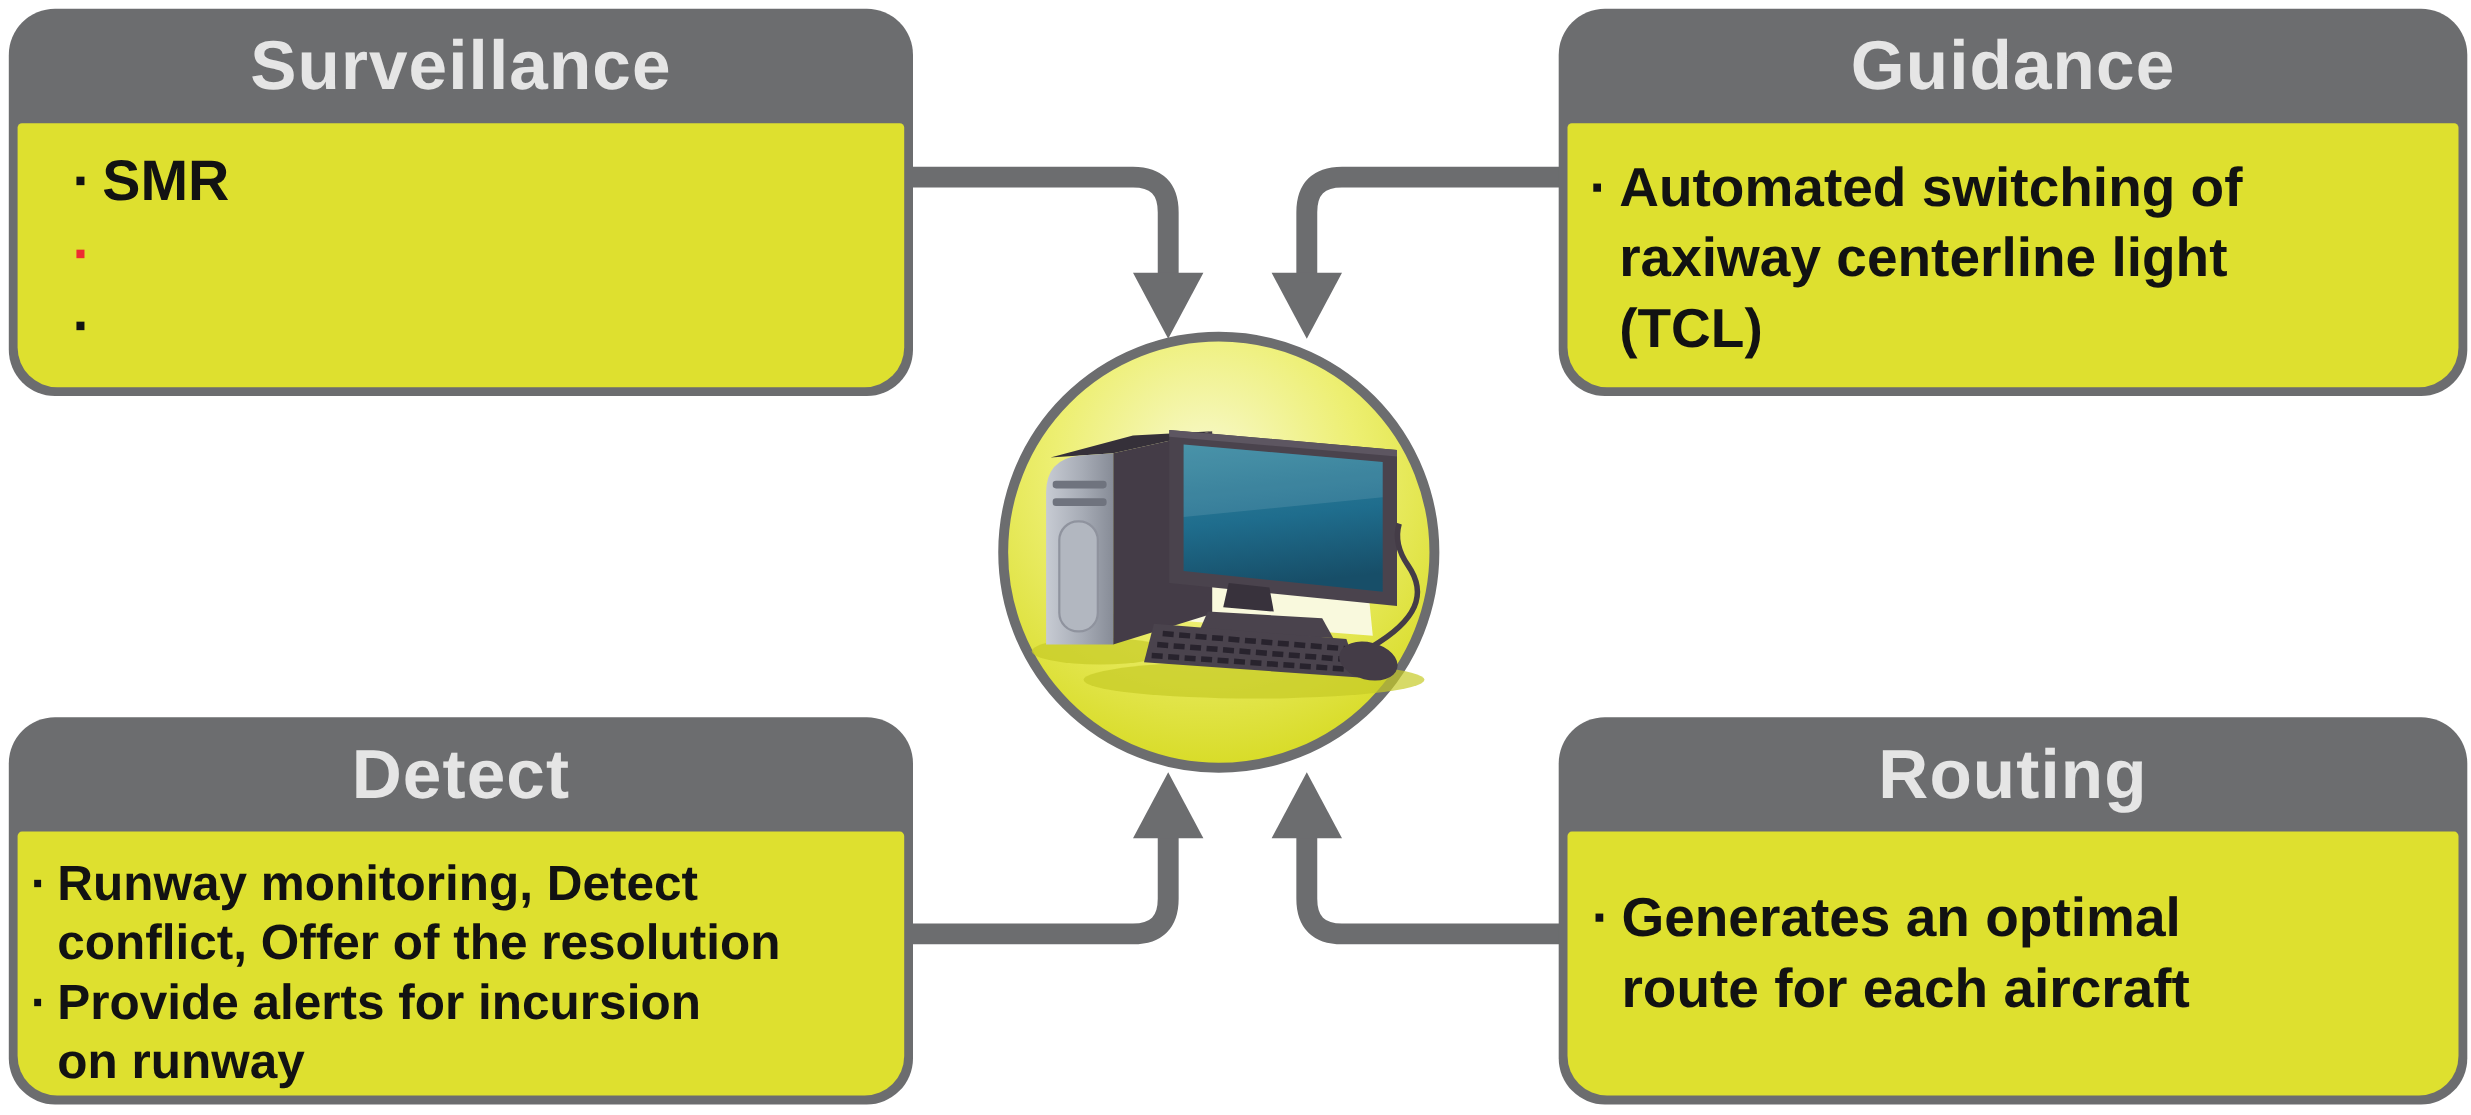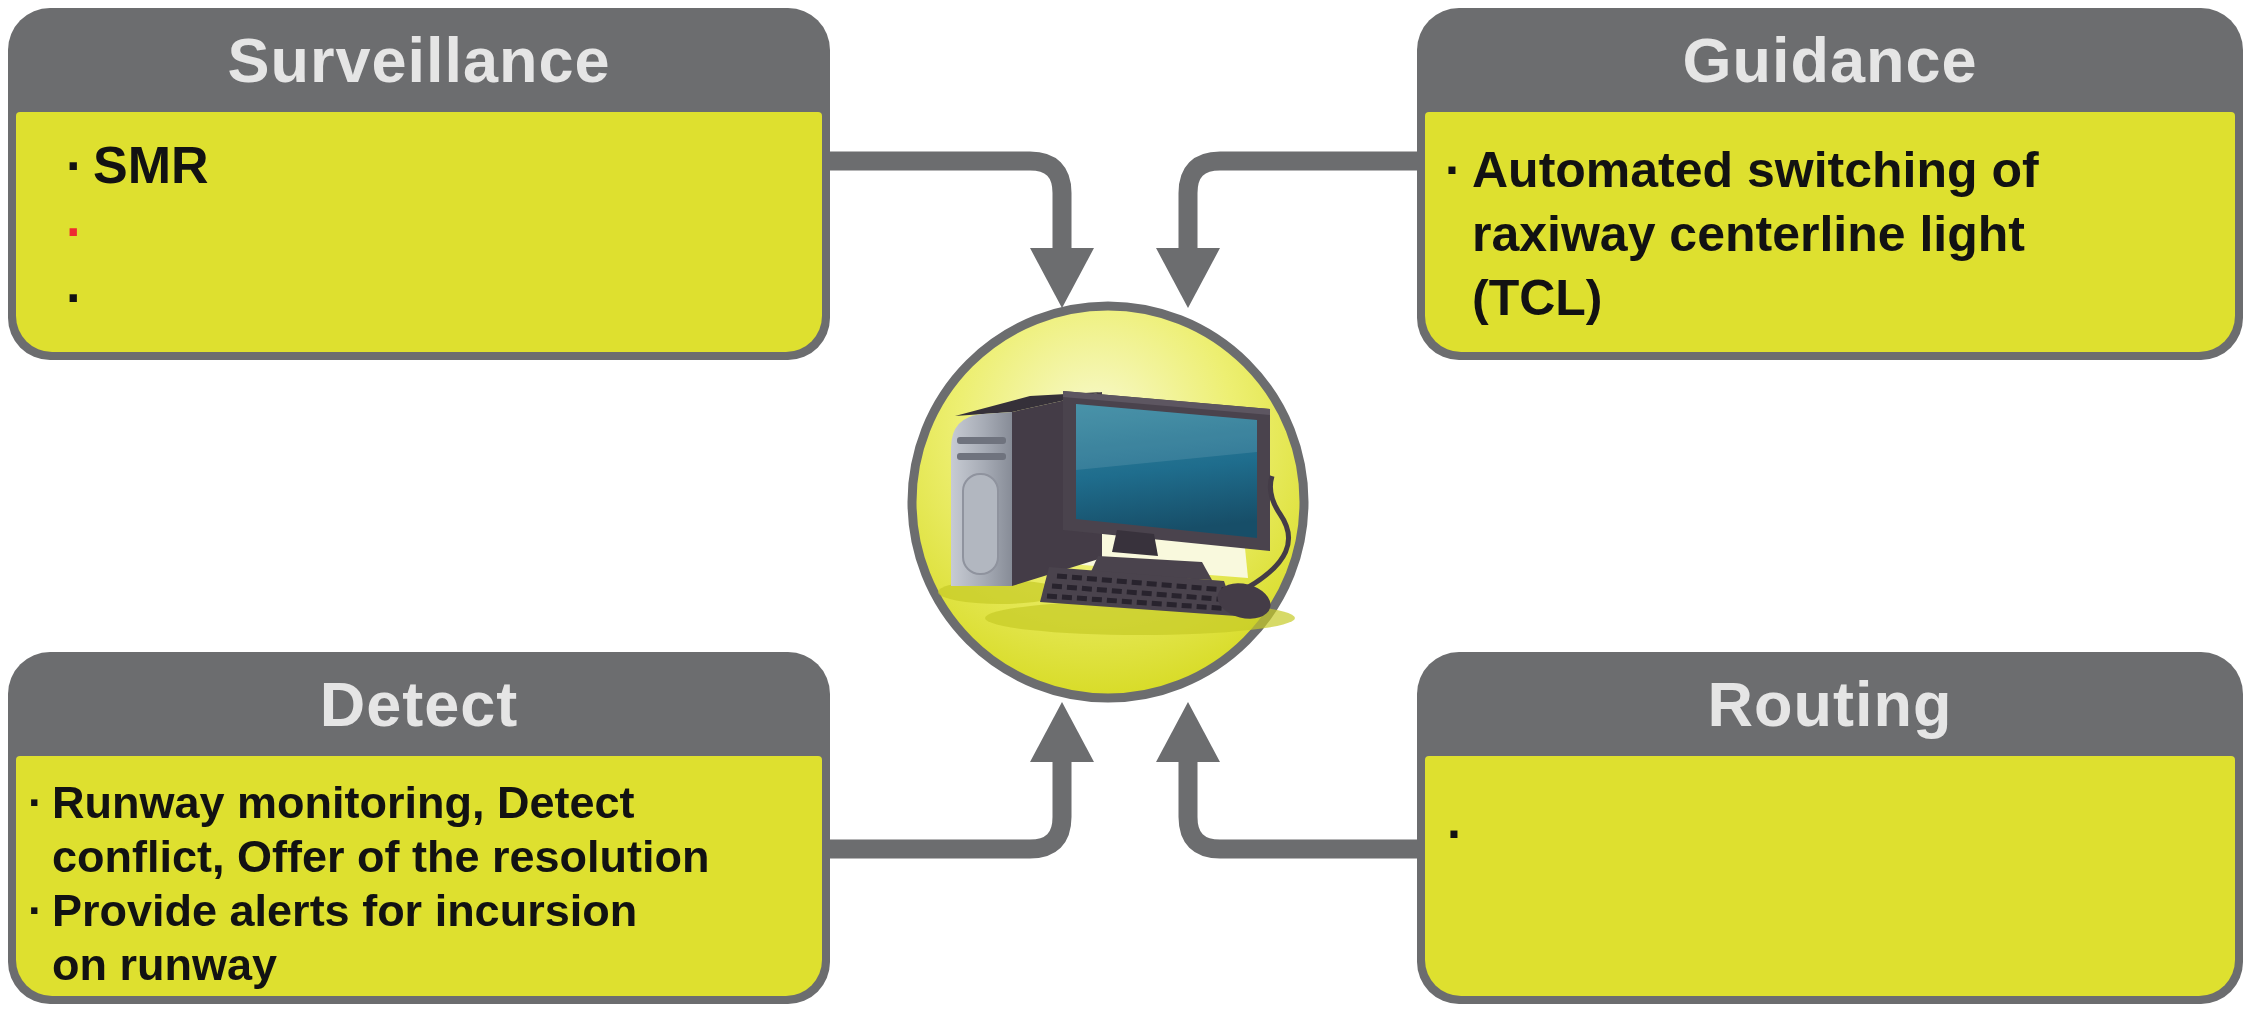--- a/index.html
+++ b/index.html
@@ -159,17 +159,19 @@
     </div>
   </div>
 
   <div class="box box-routing" style="left:1417px;top:652px;width:826px;height:352px;">
     <div class="box-header">
       <span class="box-title">Routing</span>
     </div>
     <div class="box-body">
       <div class="item">
         <span class="bullet">·</span>
+        <span class="txt">Generates an optimal
+route for each aircraft</span>
       </div>
     </div>
   </div>
 
 </div>
 
 </body></html>

